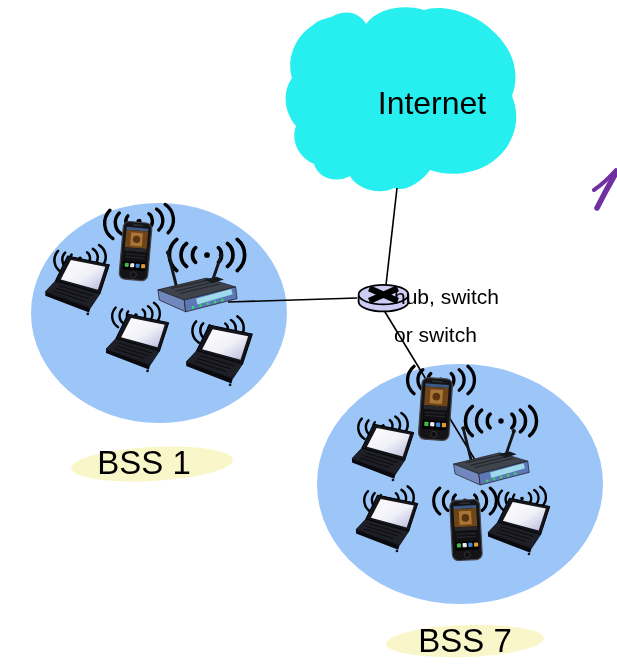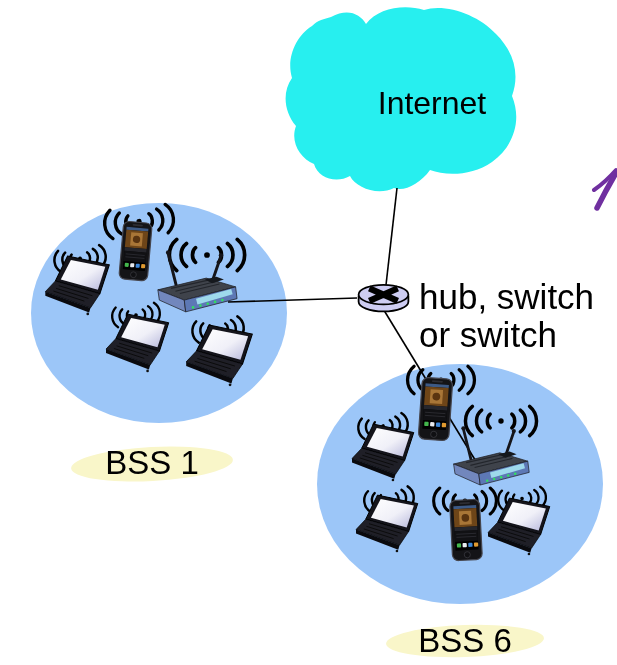--- a/index.html
+++ b/index.html
@@ -6,22 +6,22 @@
   .stage{
     position:relative;
     width:617px;height:665px;
     background:#ffffff;
     overflow:hidden;
     font-family:"Liberation Sans","DejaVu Sans",sans-serif;
   }
   .layer{position:absolute;left:0;top:0;}
   .lbl{position:absolute;color:#000;white-space:nowrap;}
   .lbl-internet{left:352px;top:85px;width:160px;text-align:center;font-size:32px;letter-spacing:0px;}
-  .lbl-hub{left:419px;top:278px;font-size:35px;line-height:38px;}
-  .lbl-bss1{left:72px;top:444px;width:160px;text-align:center;font-size:33px;}
+  .lbl-hub{left:394px;top:278px;font-size:21px;line-height:38px;}
+  .lbl-bss1{left:64px;top:444px;width:160px;text-align:center;font-size:33px;}
   .lbl-bss2{left:385px;top:622px;width:160px;text-align:center;font-size:33px;}
 </style>
 </head>
 <body>
 
 <div class="stage">
 
   <svg class="layer" width="617" height="665" viewBox="0 0 617 665">
 
     <defs>
@@ -155,15 +155,15 @@
 
   <div class="lbl lbl-internet">Internet</div>
 
   <div class="lbl lbl-hub">
     <div>hub, switch</div>
     <div>or switch</div>
   </div>
 
   <div class="lbl lbl-bss1">BSS 1</div>
 
-  <div class="lbl lbl-bss2">BSS 6</div>
+  <div class="lbl lbl-bss2">BSS 7</div>
 
 </div>
 
 </body></html>

